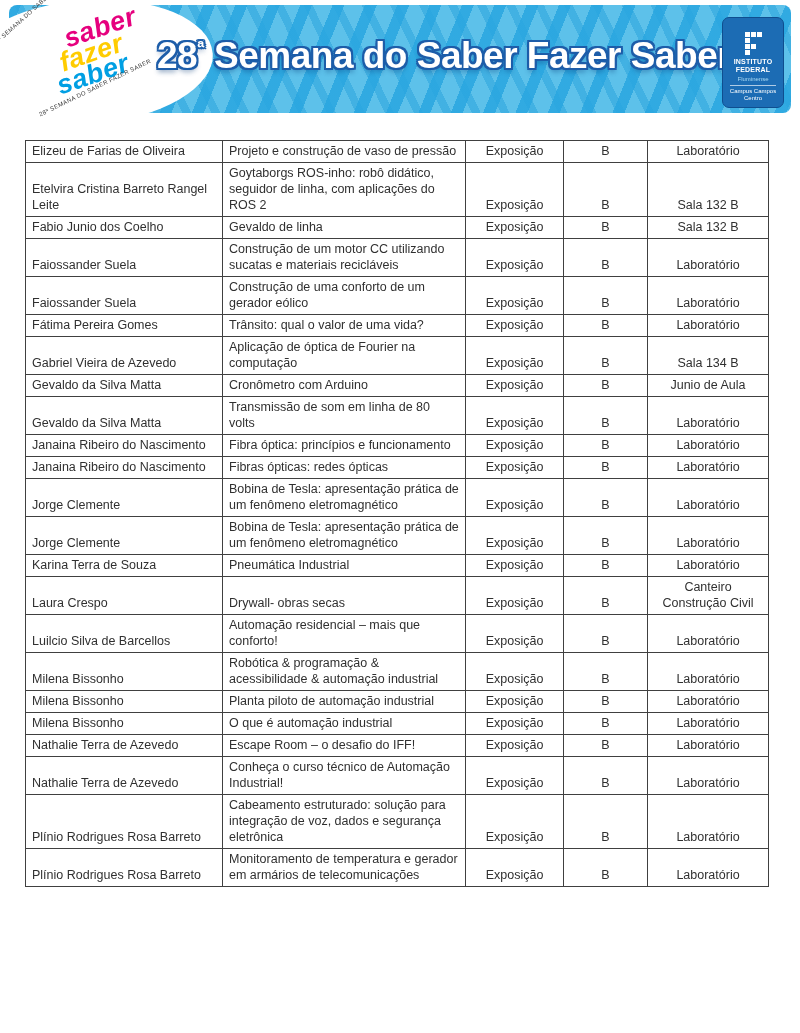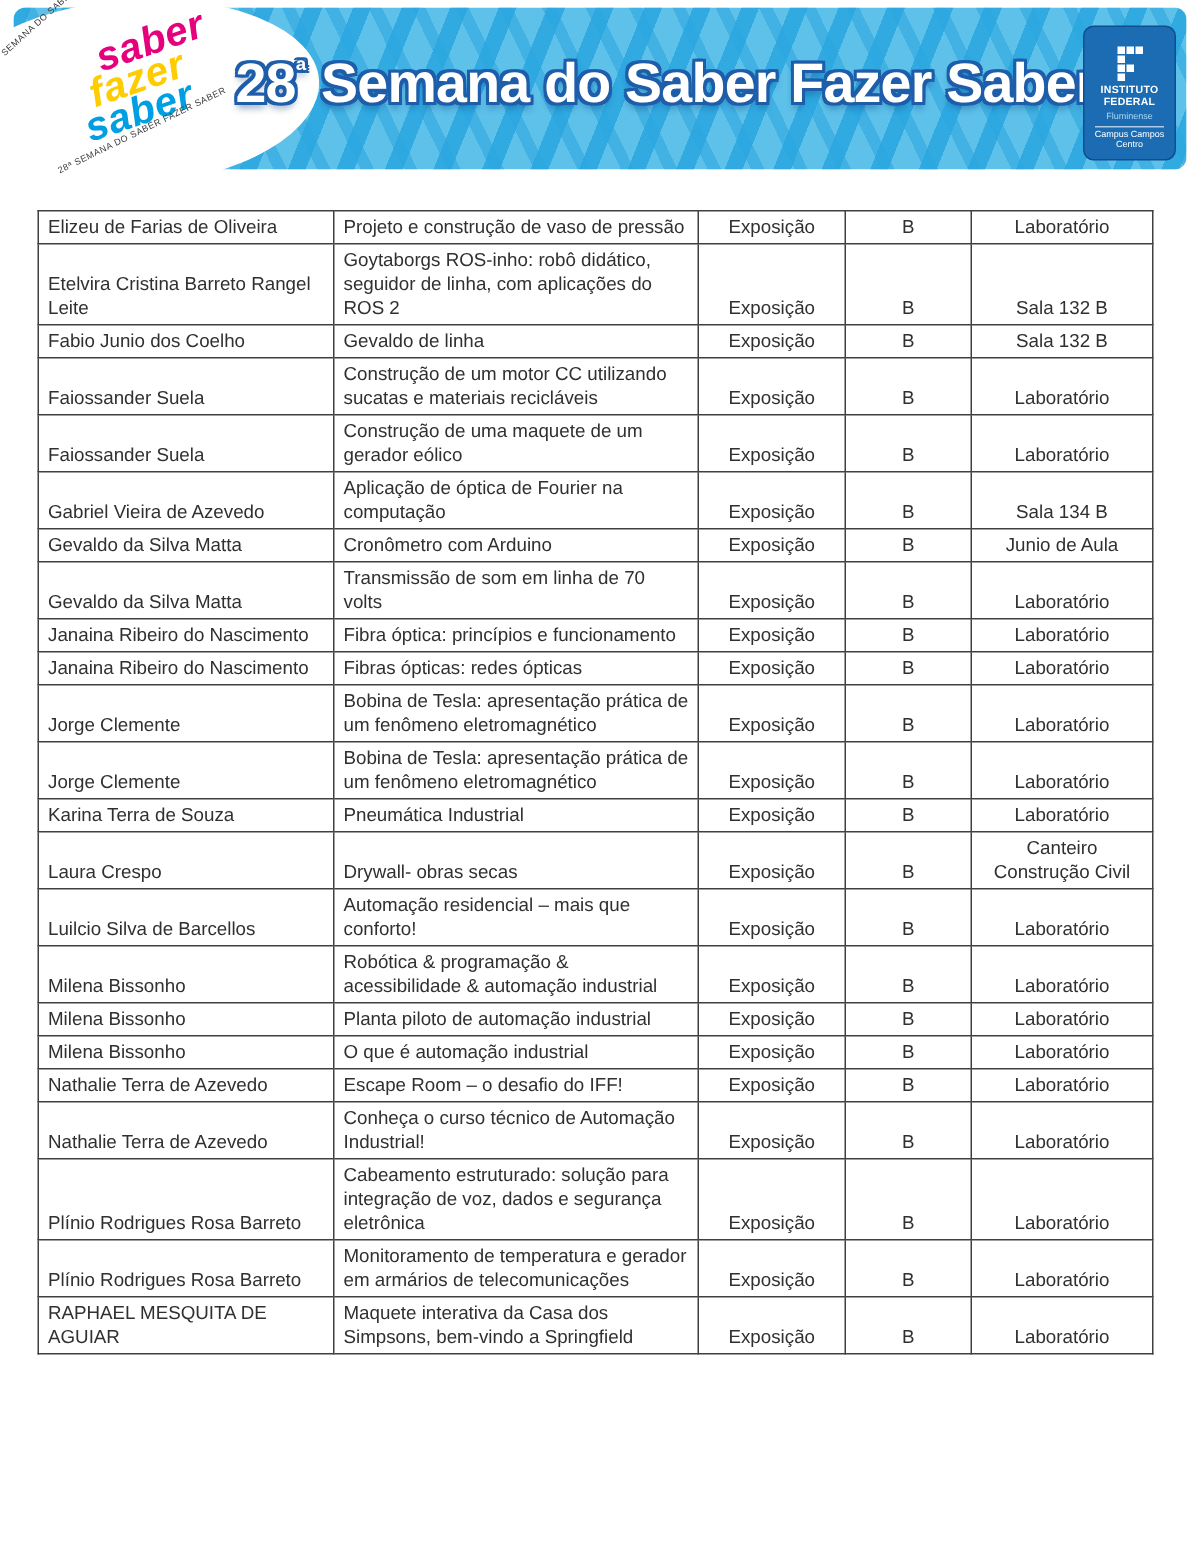--- a/index.html
+++ b/index.html
@@ -196,42 +196,49 @@
       </tr>
       <tr>
         <td>Faiossander Suela</td>
         <td>Construção de um motor CC utilizando sucatas e materiais recicláveis</td>
         <td class="center">Exposição</td>
         <td class="center">B</td>
         <td class="center">Laboratório</td>
       </tr>
       <tr>
         <td>Faiossander Suela</td>
-        <td>Construção de uma maquete de um gerador eólico</td>
+        <td>Construção de uma conforto de um gerador eólico</td>
+        <td class="center">Exposição</td>
+        <td class="center">B</td>
+        <td class="center">Laboratório</td>
+      </tr>
+      <tr>
+        <td>Fátima Pereira Gomes</td>
+        <td>Trânsito: qual o valor de uma vida?</td>
         <td class="center">Exposição</td>
         <td class="center">B</td>
         <td class="center">Laboratório</td>
       </tr>
       <tr>
         <td>Gabriel Vieira de Azevedo</td>
         <td>Aplicação de óptica de Fourier na computação</td>
         <td class="center">Exposição</td>
         <td class="center">B</td>
         <td class="center">Sala 134 B</td>
       </tr>
       <tr>
         <td>Gevaldo da Silva Matta</td>
         <td>Cronômetro com Arduino</td>
         <td class="center">Exposição</td>
         <td class="center">B</td>
         <td class="center">Junio de Aula</td>
       </tr>
       <tr>
         <td>Gevaldo da Silva Matta</td>
-        <td>Transmissão de som em linha de 70 volts</td>
+        <td>Transmissão de som em linha de 80 volts</td>
         <td class="center">Exposição</td>
         <td class="center">B</td>
         <td class="center">Laboratório</td>
       </tr>
       <tr>
         <td>Janaina Ribeiro do Nascimento</td>
         <td>Fibra óptica: princípios e funcionamento</td>
         <td class="center">Exposição</td>
         <td class="center">B</td>
         <td class="center">Laboratório</td>
@@ -320,21 +327,14 @@
         <td class="center">B</td>
         <td class="center">Laboratório</td>
       </tr>
       <tr>
         <td>Plínio Rodrigues Rosa Barreto</td>
         <td>Monitoramento de temperatura e gerador em armários de telecomunicações</td>
         <td class="center">Exposição</td>
         <td class="center">B</td>
         <td class="center">Laboratório</td>
       </tr>
-      <tr>
-        <td>RAPHAEL MESQUITA DE AGUIAR</td>
-        <td>Maquete interativa da Casa dos Simpsons, bem-vindo a Springfield</td>
-        <td class="center">Exposição</td>
-        <td class="center">B</td>
-        <td class="center">Laboratório</td>
-      </tr>
     </tbody>
 </table>
 
 </body></html>

